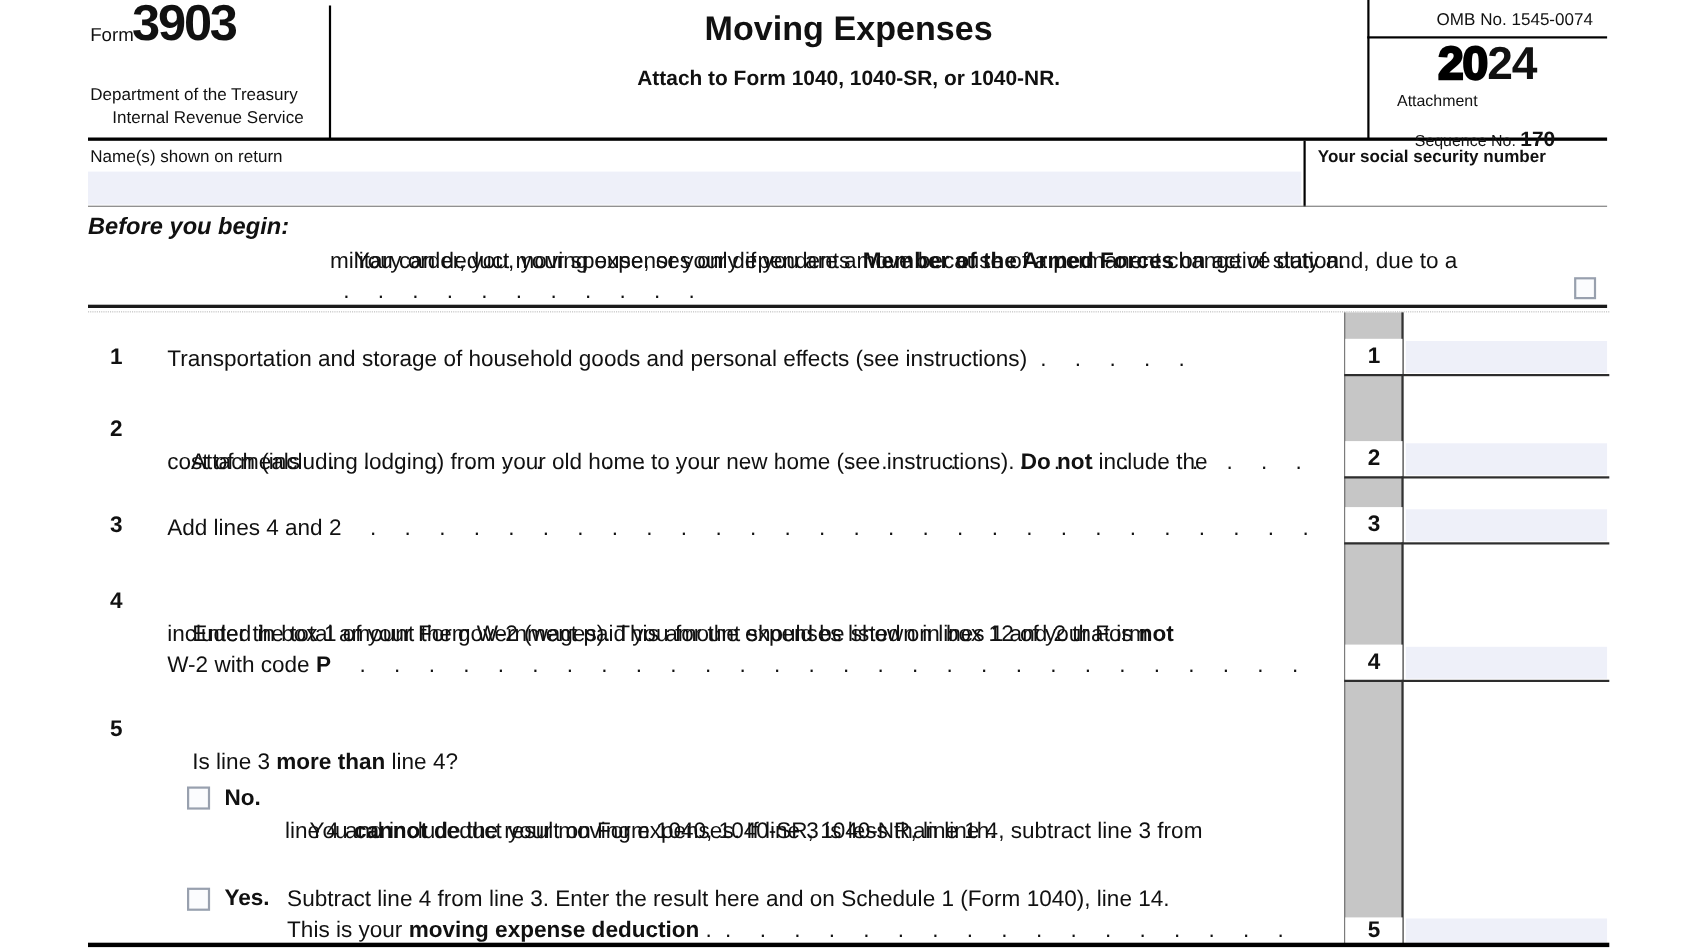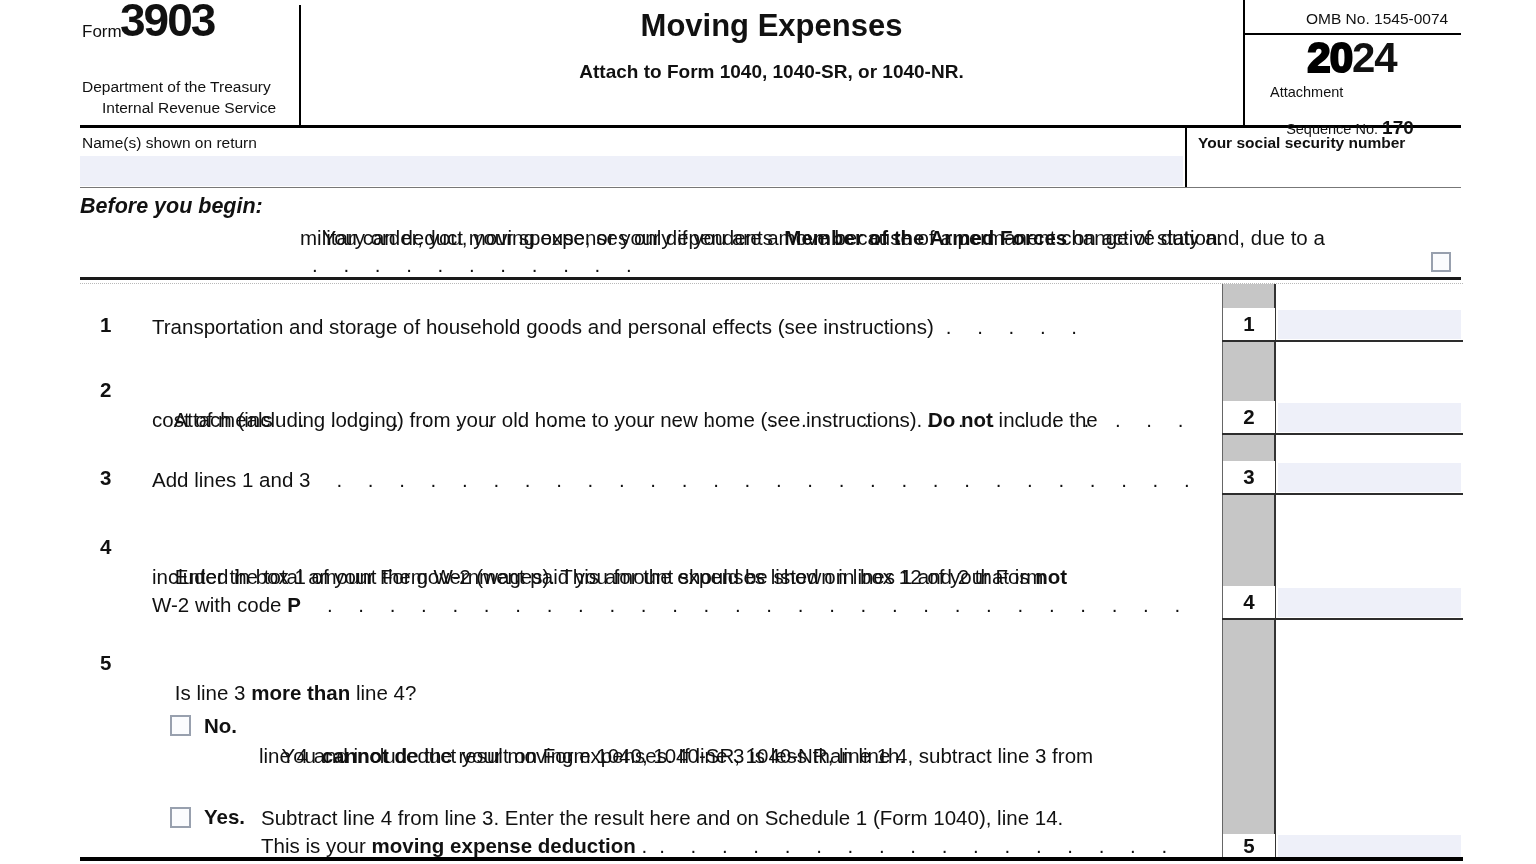--- a/index.html
+++ b/index.html
@@ -106,21 +106,21 @@
   <div class="txtline" style="left:152px;top:378px;">
     <span>Attach (including lodging) from your old home to your new home (see instructions). </span><span class="b">Do not</span><span> include the</span>
   </div>
   <div class="flexrow" style="left:152px;top:406px;width:1055px;">
     <span class="txt">cost of meals</span>
     <span class="dots" style="margin-left:26px;">. . . . . . . . . . . . . . . . . . . . . . . . . . . . . .</span>
   </div>
 
   <span class="linenum" style="left:100px;top:466px;">3</span>
   <div class="flexrow" style="left:152px;top:466px;width:1055px;">
-    <span class="txt">Add lines 1 and 3</span>
+    <span class="txt">Add lines 4 and 2</span>
     <span class="dots" style="margin-left:26px;">. . . . . . . . . . . . . . . . . . . . . . . . . . . . . .</span>
   </div>
 
   <span class="linenum" style="left:100px;top:535px;">4</span>
   <div class="txtline" style="left:152px;top:535px;">
     <span>Enter the total amount the government paid you for the expenses listed on lines 1 and 2 that is </span><span class="b">not</span>
   </div>
   <div class="txtline" style="left:152px;top:563px;">included in box 1 of your Form W-2 (wages). This amount should be shown in box 12 of your Form</div>
   <div class="flexrow" style="left:152px;top:591px;width:1055px;">
     <span class="txt"><span>W-2 with code </span><span class="b">P</span></span>

